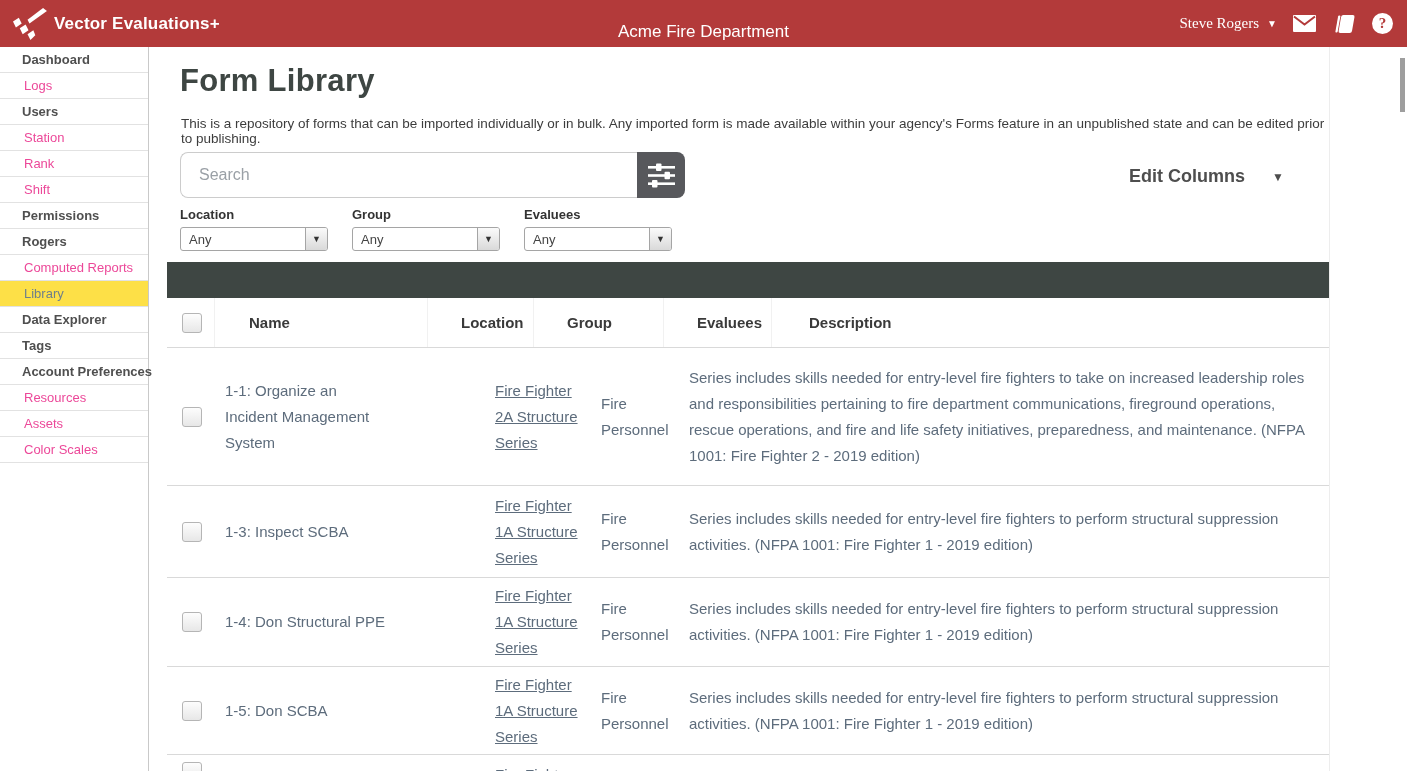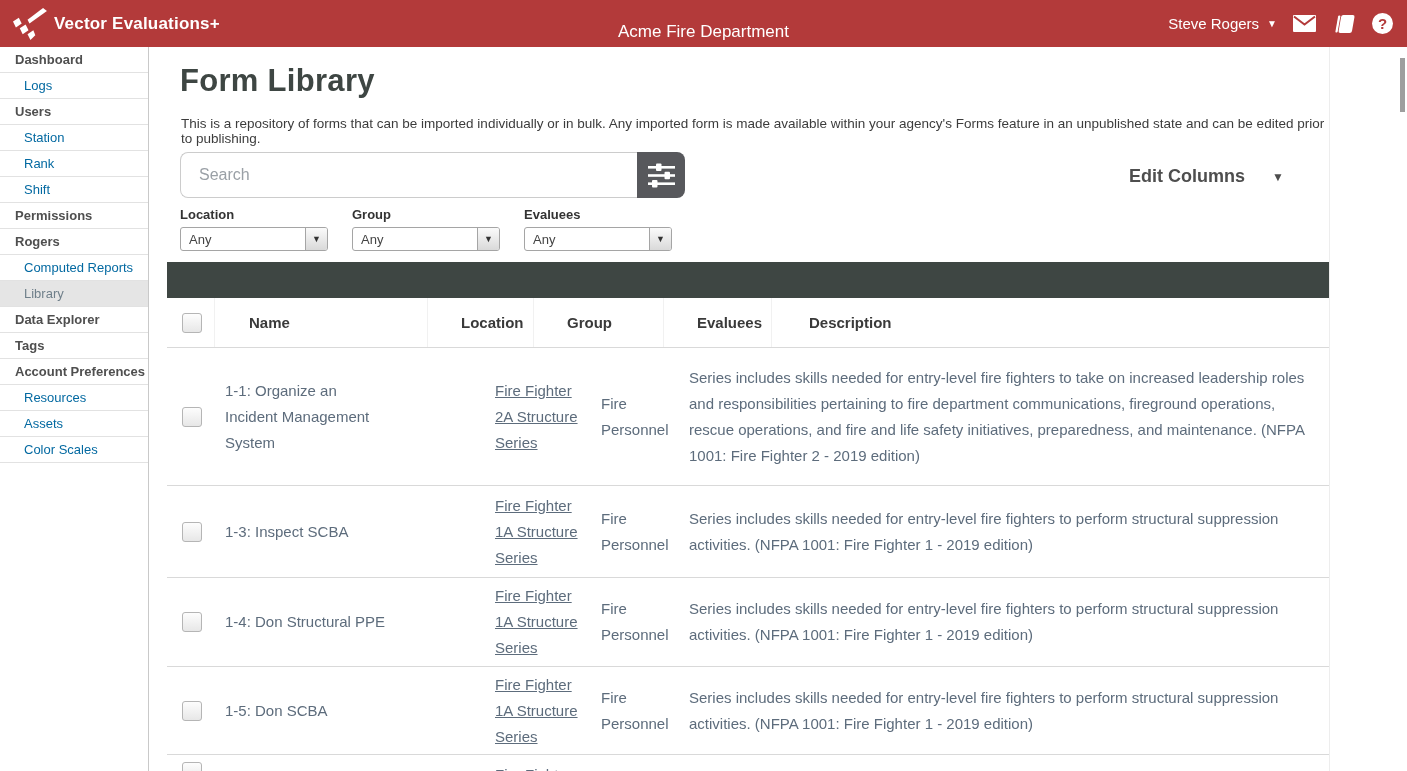--- a/index.html
+++ b/index.html
@@ -6,32 +6,32 @@
   html,body { margin:0; padding:0; }
   body {
     width:1407px; height:771px; overflow:hidden; position:relative;
     background:#ffffff; font-family:"Liberation Sans", sans-serif;
   }
 
   
   .app-header { position:absolute; top:0; left:0; width:1407px; height:47px; background:#b33a3a; z-index:10; }
   .brand { position:absolute; left:10px; top:0; height:47px; display:flex; align-items:center; gap:7px; color:#fff; font-size:17px; font-weight:bold; cursor:pointer; letter-spacing:.2px; }
   .agency-title { position:absolute; left:50%; transform:translateX(-50%); bottom:5px; color:#fff; font-size:17px; white-space:nowrap; }
-  .header-right { position:absolute; right:14px; top:0; height:47px; display:flex; align-items:center; gap:16px; color:#fff; }
+  .header-right { position:absolute; right:14px; top:0; height:47px; display:flex; align-items:center; gap:16px; color:#fff;font-family:Liberation Serif, serif; }
   .user-menu { display:flex; align-items:center; gap:8px; font-size:15px; cursor:pointer; }
   .caret { font-size:10px; line-height:1; }
   .hicon { display:flex; align-items:center; justify-content:center; cursor:pointer; }
   .help-circle { width:21px; height:21px; border-radius:50%; background:#fff; color:#b33a3a; font-weight:bold; font-size:15px; text-align:center; line-height:21px; }
 
   
   .sidebar { position:absolute; top:47px; left:0; width:149px; bottom:0; background:#fff; border-right:1px solid #c9c9c9; }
   .side-item { height:26px; line-height:25px; border-bottom:1px solid #e2e2e2; font-size:13px; cursor:pointer; white-space:nowrap; }
-  .side-item.top { padding-left:15px; font-weight:bold; color:#4f4f4f; }
-  .side-item.sub { padding-left:24px; color:#0369a1; }
-  .side-item.sel { background:#e5e5e5; color:#6f7f8a; }
+  .side-item.top { padding-left:22px; font-weight:bold; color:#4f4f4f; }
+  .side-item.sub { padding-left:24px; color:#ec4899; }
+  .side-item.sel { background:#fde047; color:#6f7f8a; }
 
   
   .main { position:absolute; top:47px; left:150px; width:1180px; bottom:0; overflow:hidden; border-right:1px solid #ededed; }
   .page-title { position:absolute; top:16px; left:30px; margin:0; font-size:31px; font-weight:bold; color:#3e4643; letter-spacing:.3px; }
   .page-desc { position:absolute; top:69px; left:31px; margin:0; font-size:13.5px; color:#3c3c3c; }
 
   .search-row { position:absolute; top:105px; left:30px; display:flex; }
   .search-input { width:457px; height:46px; border:1px solid #ccc; border-right:none; border-radius:8px 0 0 8px; padding:0 18px; font-size:16px; color:#333; outline:none; font-family:inherit; }
   .search-input::placeholder { color:#9aa0a6; }
   .filter-btn { width:48px; height:46px; background:#57585c; border:none; border-radius:0 8px 8px 0; display:flex; align-items:center; justify-content:center; cursor:pointer; padding:0; }

